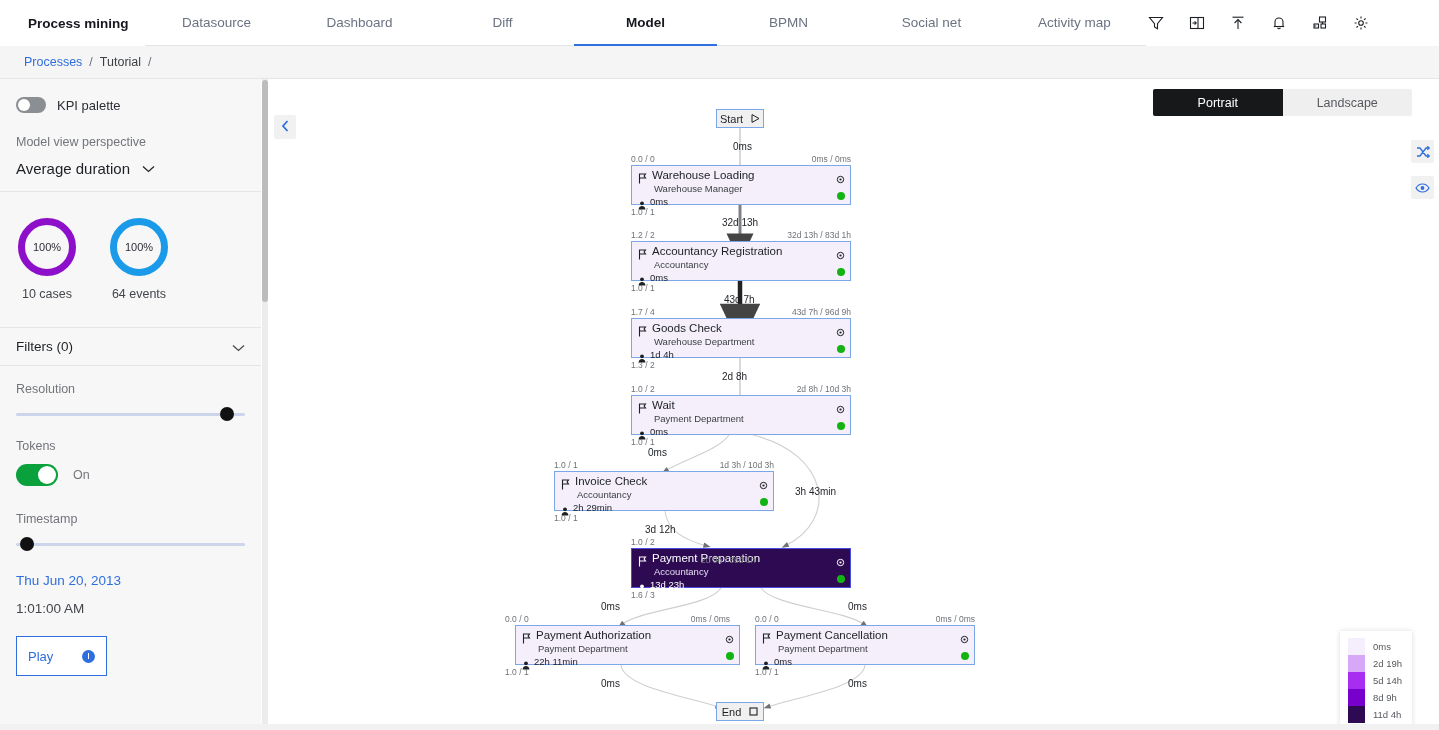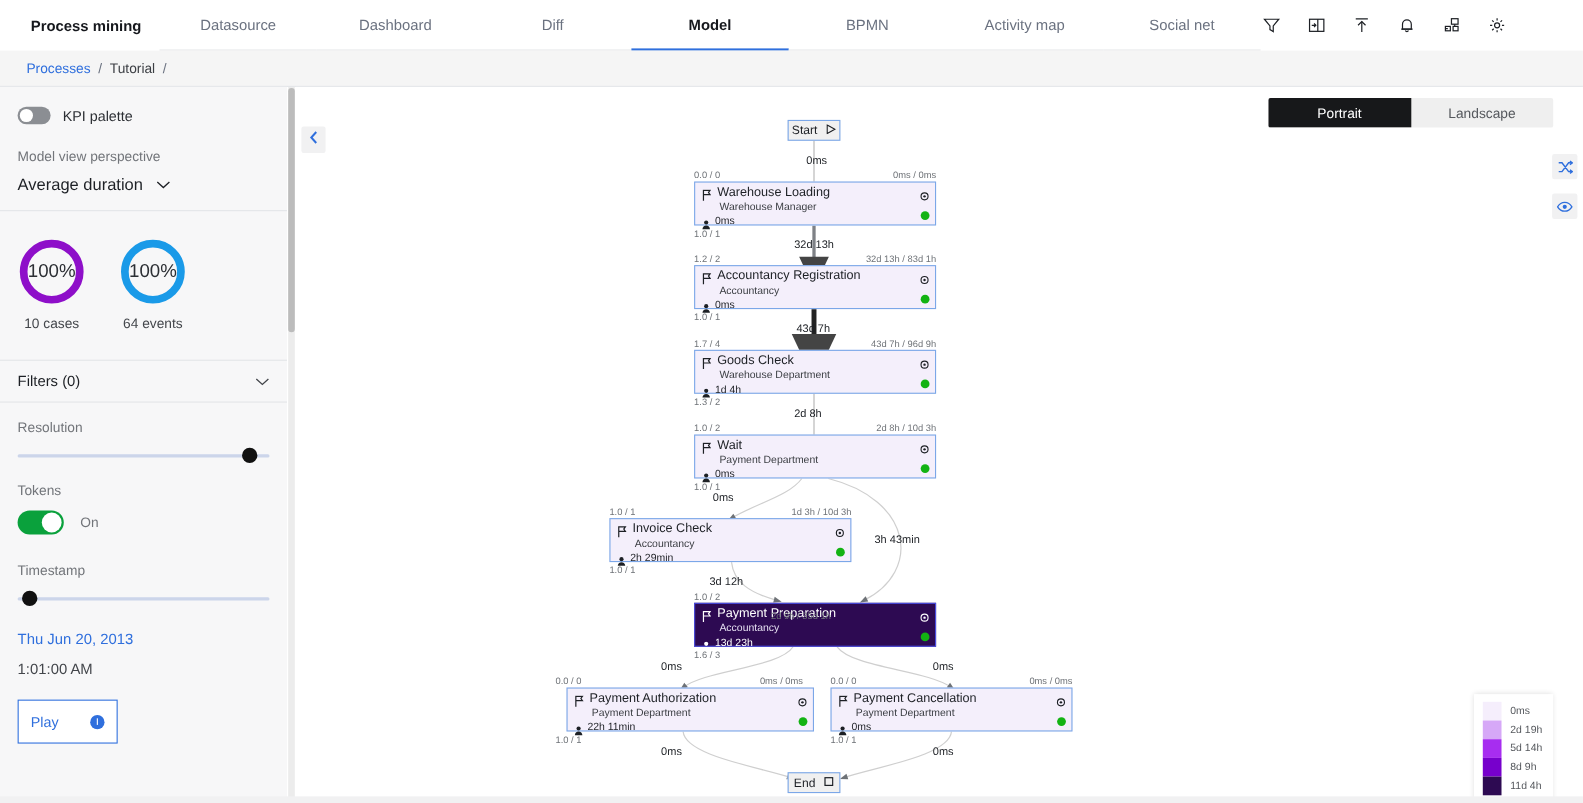--- a/index.html
+++ b/index.html
@@ -68,21 +68,21 @@
     margin-top: 10px; display: flex; align-items: center; gap: 12px; cursor: pointer;
   }
   .select-row .sel-text { font-size: 15px; color: #1d2025; }
   .divider { height: 1px; background: #e3e5e8; width: 100%; }
 
   .donuts { display: flex; gap: 34px; padding: 26px 0 0 18px; }
   .donut-wrap { display: flex; flex-direction: column; align-items: center; }
   .donut { width: 58px; height: 58px; border-radius: 50%; display:flex; align-items:center; justify-content:center; }
   .donut.purple { border: 7px solid #8e0fc9; }
   .donut.blue { border: 7px solid #1a9ae8; }
-  .donut span { font-size: 17px; color: #2c2f34; }
+  .donut span { font-size: 11px; color: #2c2f34; }
   .donut-cap { margin-top: 11px; font-size: 12.5px; color: #43464b; }
 
   .accordion {
     height: 37px; display: flex; align-items: center; justify-content: space-between;
     padding: 0 16px; cursor: pointer;
   }
   .accordion .atitle { font-size: 13.5px; color: #1d2025; }
 
   .slider-label { font-size: 12.5px; color: #72757a; margin-top: 16px; }
   .slider { position: relative; height: 18px; margin-top: 9px; }
@@ -187,22 +187,22 @@
 <div id="app">
 
   <div class="topnav">
     <div class="nav-tabs">
       <div class="nav-tab brand">Process mining</div>
       <div class="nav-tab plain">Datasource</div>
       <div class="nav-tab plain">Dashboard</div>
       <div class="nav-tab plain">Diff</div>
       <div class="nav-tab plain active">Model</div>
       <div class="nav-tab plain">BPMN</div>
+      <div class="nav-tab plain">Social net</div>
       <div class="nav-tab plain">Activity map</div>
-      <div class="nav-tab plain">Social net</div>
     </div>
     <div class="nav-spacer"></div>
     <div class="nav-icons">
       <div class="nav-ico">
         <svg width="16" height="16" viewBox="0 0 16 16">
             <path d="M1.5 2.5h13L9.5 8.6v5.1l-3-1.8V8.6z" fill="none" stroke="#1d2025" stroke-width="1.1"></path>
           </svg>
       </div>
       <div class="nav-ico">
         <svg width="16" height="16" viewBox="0 0 16 16">

